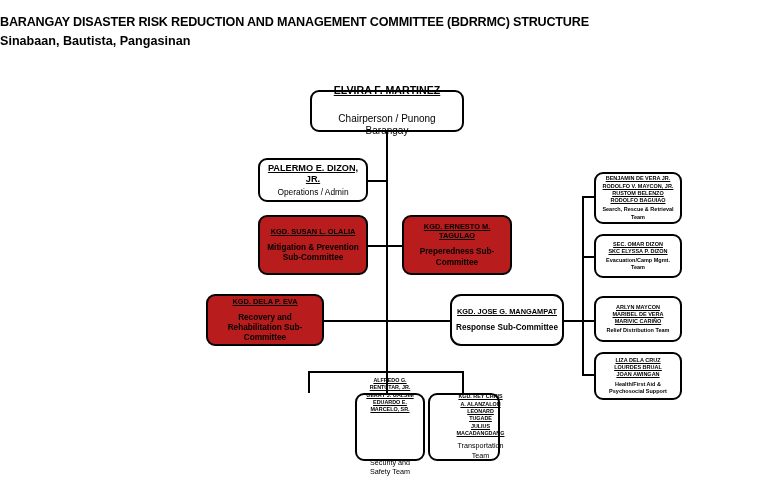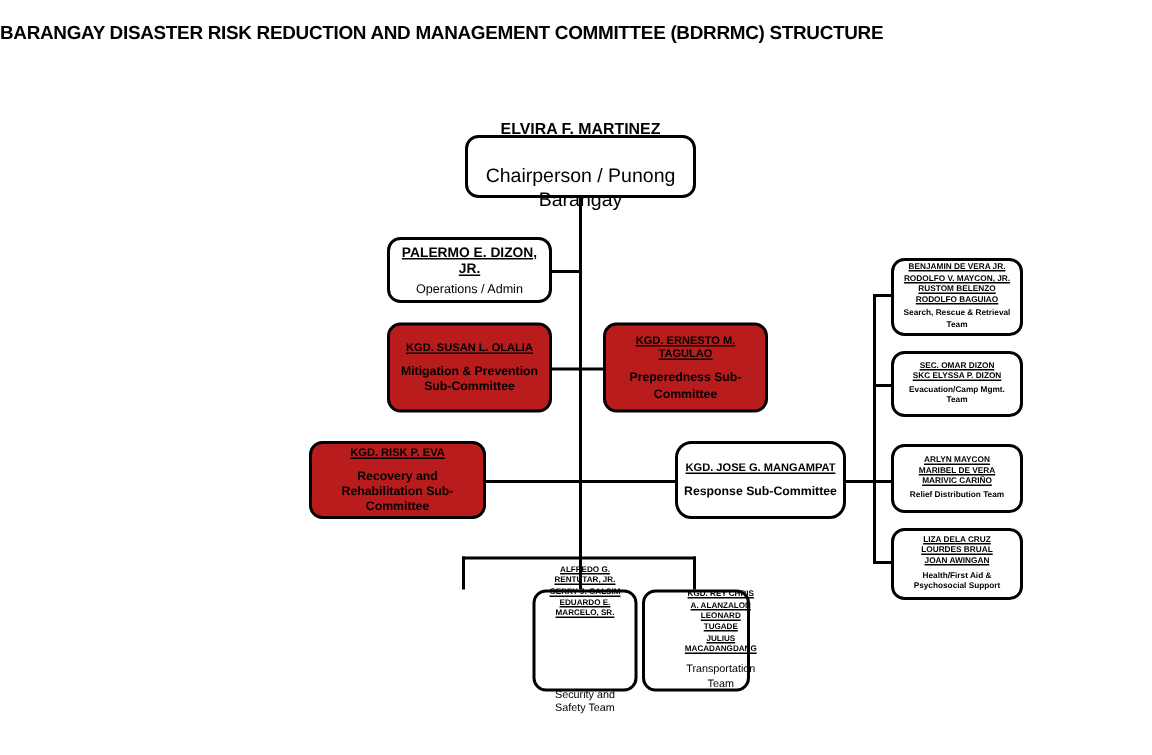--- a/index.html
+++ b/index.html
@@ -70,21 +70,21 @@
     font-weight: bold;
     text-decoration: underline;
     line-height: 1.22;
   }
   .box .role {
     line-height: 1.25;
   }
 
   
   .lvl1 .name { font-size: 10.6px; }
-  .lvl1 .role { font-size: 13px; margin-top: 16px; }
+  .lvl1 .role { font-size: 10px; margin-top: 16px; }
 
   
   .lvl2 .name { font-size: 9.2px; }
   .lvl2 .role { font-size: 8.4px; margin-top: 2px; }
 
   
   .subcom .name { font-size: 7.4px; }
   .subcom .role { font-size: 8.2px; font-weight: bold; margin-top: 7px; }
 
   
@@ -120,20 +120,21 @@
     margin-top: 4px;
   }
 </style>
 </head>
 <body>
 
 <div id="canvas">
 
   <div class="title-block">
     <div class="title-line1">BARANGAY DISASTER RISK REDUCTION AND MANAGEMENT COMMITTEE (BDRRMC) STRUCTURE</div>
+    <div class="title-line2">Sinabaan, Bautista, Pangasinan</div>
   </div>
 
   <div class="ln" style="left:386px; top:131px; width:2.2px; height:242px;"></div>
 
   <div class="ln" style="left:366px; top:180px; width:22px; height:2.2px;"></div>
 
   <div class="ln" style="left:364px; top:245px; width:24px; height:2.2px;"></div>
 
   <div class="ln" style="left:386px; top:245px; width:18px; height:2.2px;"></div>
 
@@ -168,21 +169,21 @@
     <div class="name">KGD. SUSAN L. OLALIA</div>
     <div class="role">Mitigation &amp; Prevention Sub-Committee</div>
   </div>
 
   <div class="box gray subcom" style="left:402px; top:215px; width:110px; height:60px;">
     <div class="name">KGD. ERNESTO M. TAGULAO</div>
     <div class="role">Preperedness Sub-Committee</div>
   </div>
 
   <div class="box gray subcom" style="left:206px; top:294px; width:118px; height:52px;">
-    <div class="name">KGD. RISK P. EVA</div>
+    <div class="name">KGD. DELA P. EVA</div>
     <div class="role">Recovery and Rehabilitation Sub-Committee</div>
   </div>
 
   <div class="box subcom" style="left:450px; top:294px; width:114px; height:52px;border-radius:11px;">
     <div class="name">KGD. JOSE G. MANGAMPAT</div>
     <div class="role">Response Sub-Committee</div>
   </div>
 
   <div class="box team-r" style="left:594px; top:172px; width:88px; height:52px;">
     <div class="names">

